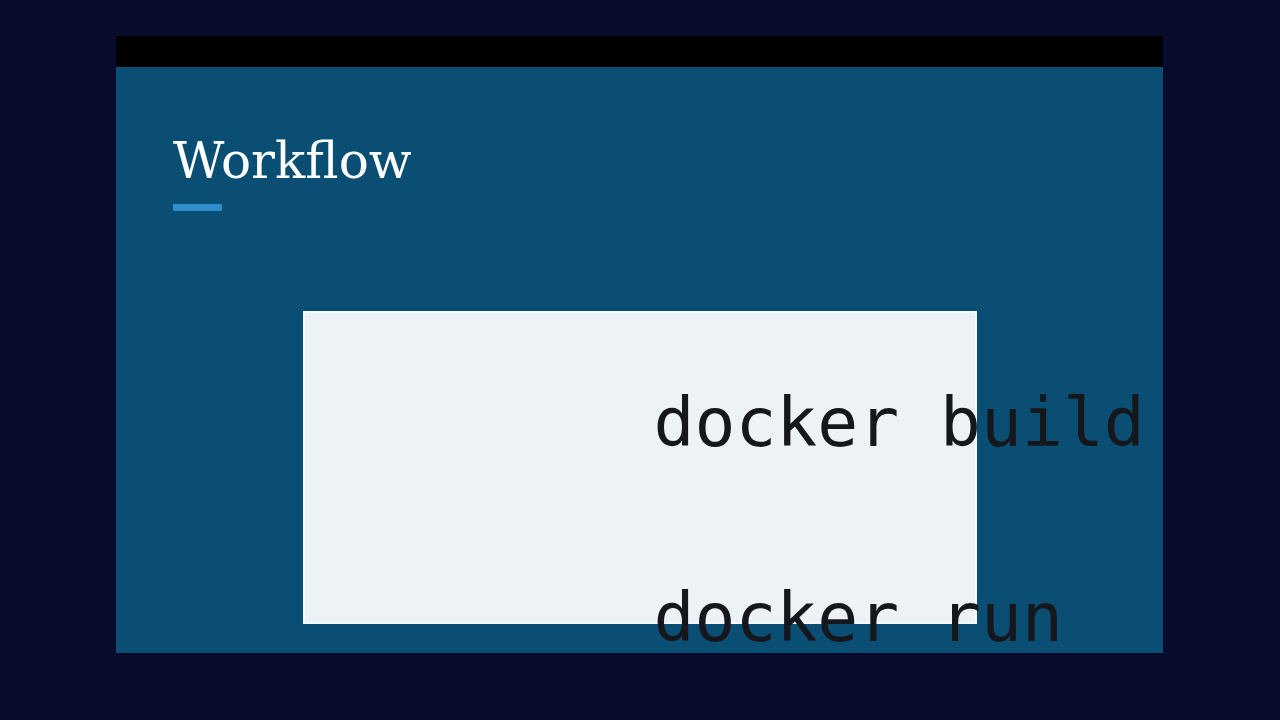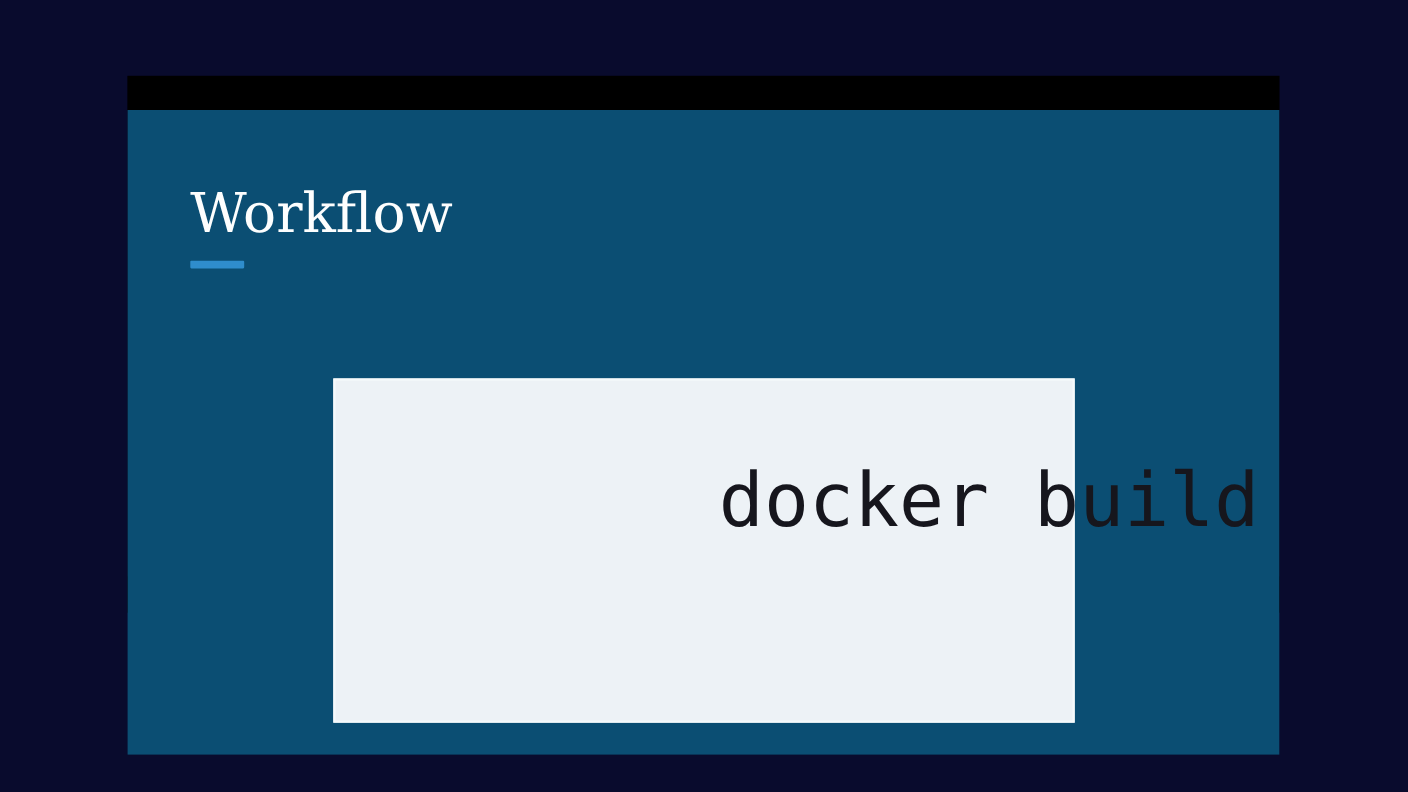--- a/index.html
+++ b/index.html
@@ -16,21 +16,20 @@
     font-family: "Liberation Sans", sans-serif;
   }
 
   .video-frame {
     position: absolute;
     left: 116px;
     top: 36px;
     width: 1047px;
     height: 488px;
     background: var(--letterbox, #000000);
-    margin-top: 33px;
   }
 
   .letterbox-bar {
     position: absolute;
     left: 0;
     width: 100%;
     background: var(--letterbox, #000000);
   }
   .letterbox-bar.top { top: 0; height: 31px; }
   .letterbox-bar.bottom { bottom: 0; height: 33px; }
@@ -120,19 +119,22 @@
 
     <div class="code-panel-label">
       <span class="code-icon">&lt;/&gt;</span><span>Bash</span>
     </div>
 
     <div class="code-block">
       <div class="code-line">
         <span class="code-cmd">docker </span><span class="code-arg">build</span>
       </div>
       <div class="code-line">
+        <span class="code-cmd">docker </span><span class="code-arg">run</span>
+      </div>
+      <div class="code-line">
         
       </div>
 
     </div>
 
   </div>
 </div>
 
 </body></html>

